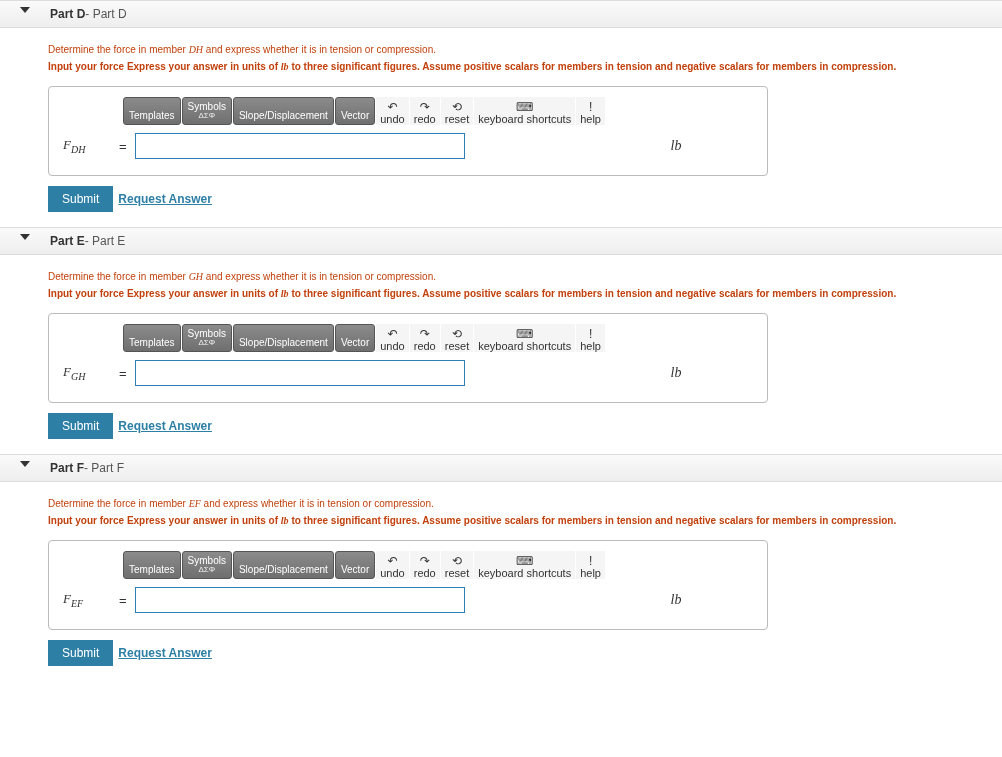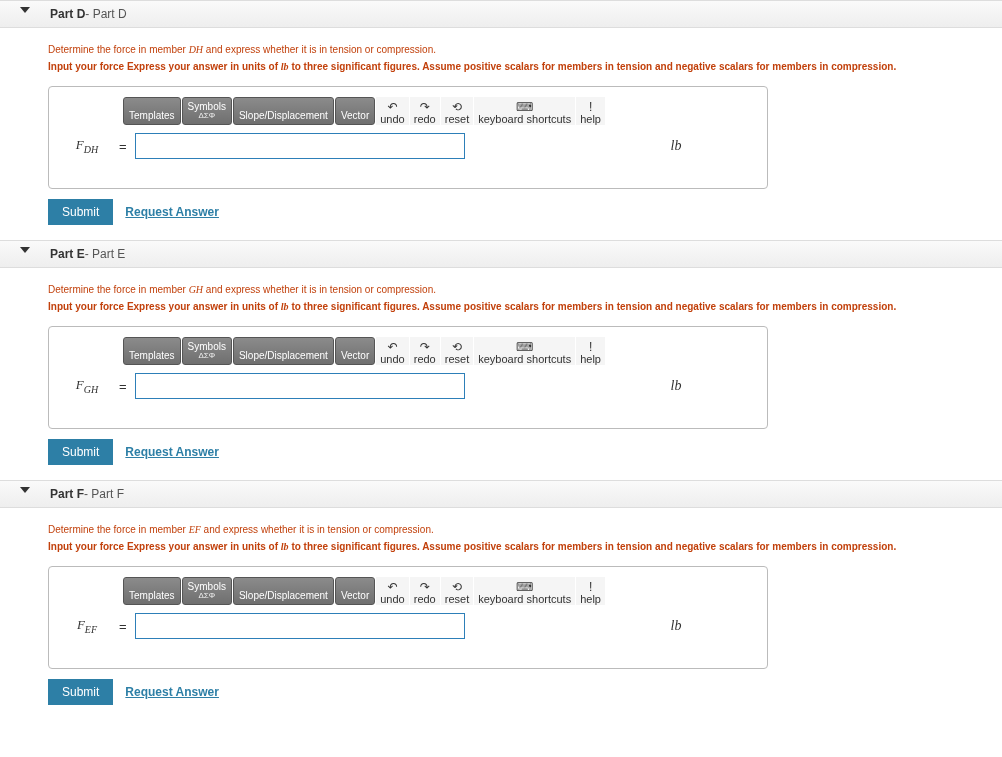--- a/index.html
+++ b/index.html
@@ -43,21 +43,21 @@
   }
   .prompt-bold {
     font-weight: bold;
     margin: 6px 4px 14px 0;
   }
   .var-it { font-style: italic; font-family: 'Times New Roman', serif; }
   .answer-box {
     border: 1px solid #bbb;
     border-radius: 4px;
     background: #fff;
-    padding: 10px 14px 29px 14px;
+    padding: 10px 14px 16px 14px;
     width: 720px;
     margin-bottom: 10px;
   }
   .toolbar-row {
     display:flex;
     align-items:flex-end;
     gap:1px;
     margin-left: 60px;
     margin-bottom: 8px;
   }
@@ -96,40 +96,40 @@
   .input-row {
     display:flex;
     align-items:center;
     gap:6px;
   }
   .var-label {
     font-family:'Times New Roman', serif;
     font-style: italic;
     font-size: 13px;
     width: 48px;
-    text-align:center;
+    text-align:left;
     white-space: nowrap;
   }
   .var-label sub { font-size: 10px; font-style: italic; }
   .eq { font-size: 13px; margin: 0 2px; }
   .answer-input {
     width: 330px;
     height: 26px;
     border: 1px solid #2d7fb8;
     padding: 2px 4px;
     font-size: 13px;
   }
   .unit {
     font-family:'Times New Roman', serif;
     font-style: italic;
     font-size: 14px;
     margin-left: 200px;
     color:#333;
   }
-  .actions { margin: 8px 0 10px 0; display:flex; align-items:center; gap:12px;}
+  .actions { margin: 8px 0 10px 0; display:flex; align-items:center; gap:5px;}
   .submit-btn {
     background: #2d7fa6;
     color: #fff;
     border: none;
     padding: 6px 14px;
     font-size: 12px;
     cursor:pointer;
   }
   .request-link {
     color:#2d7fa6;

